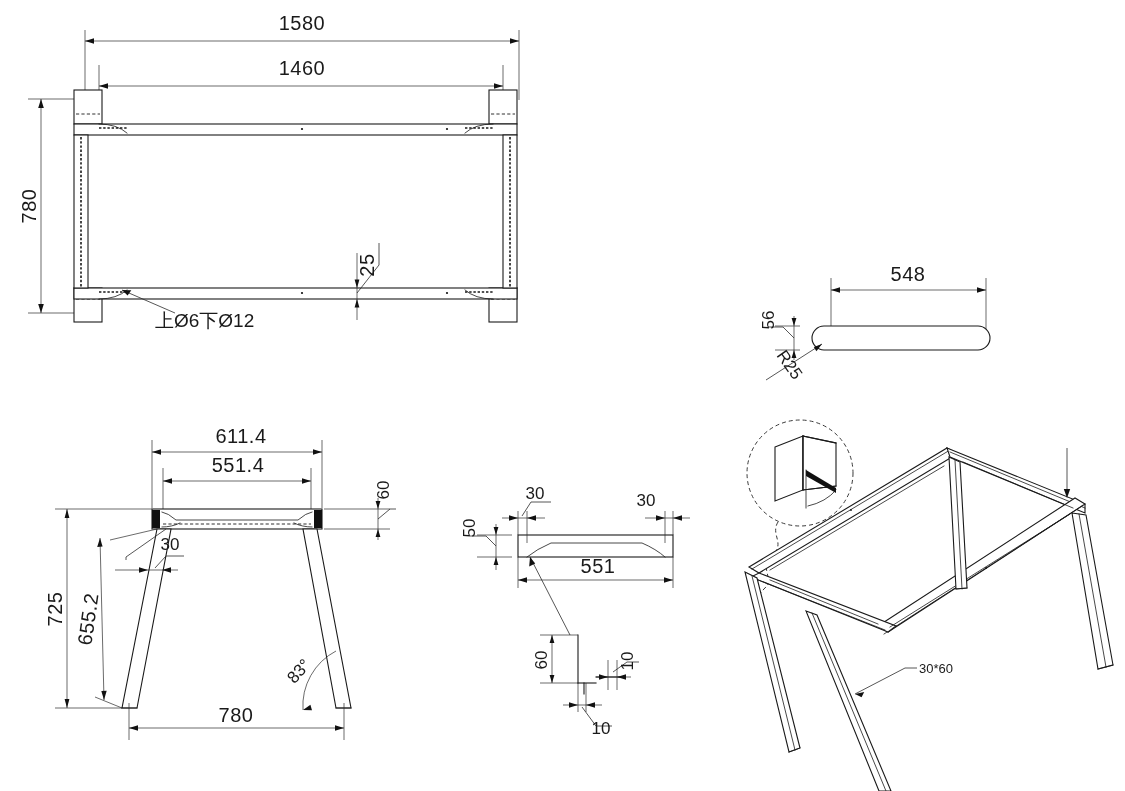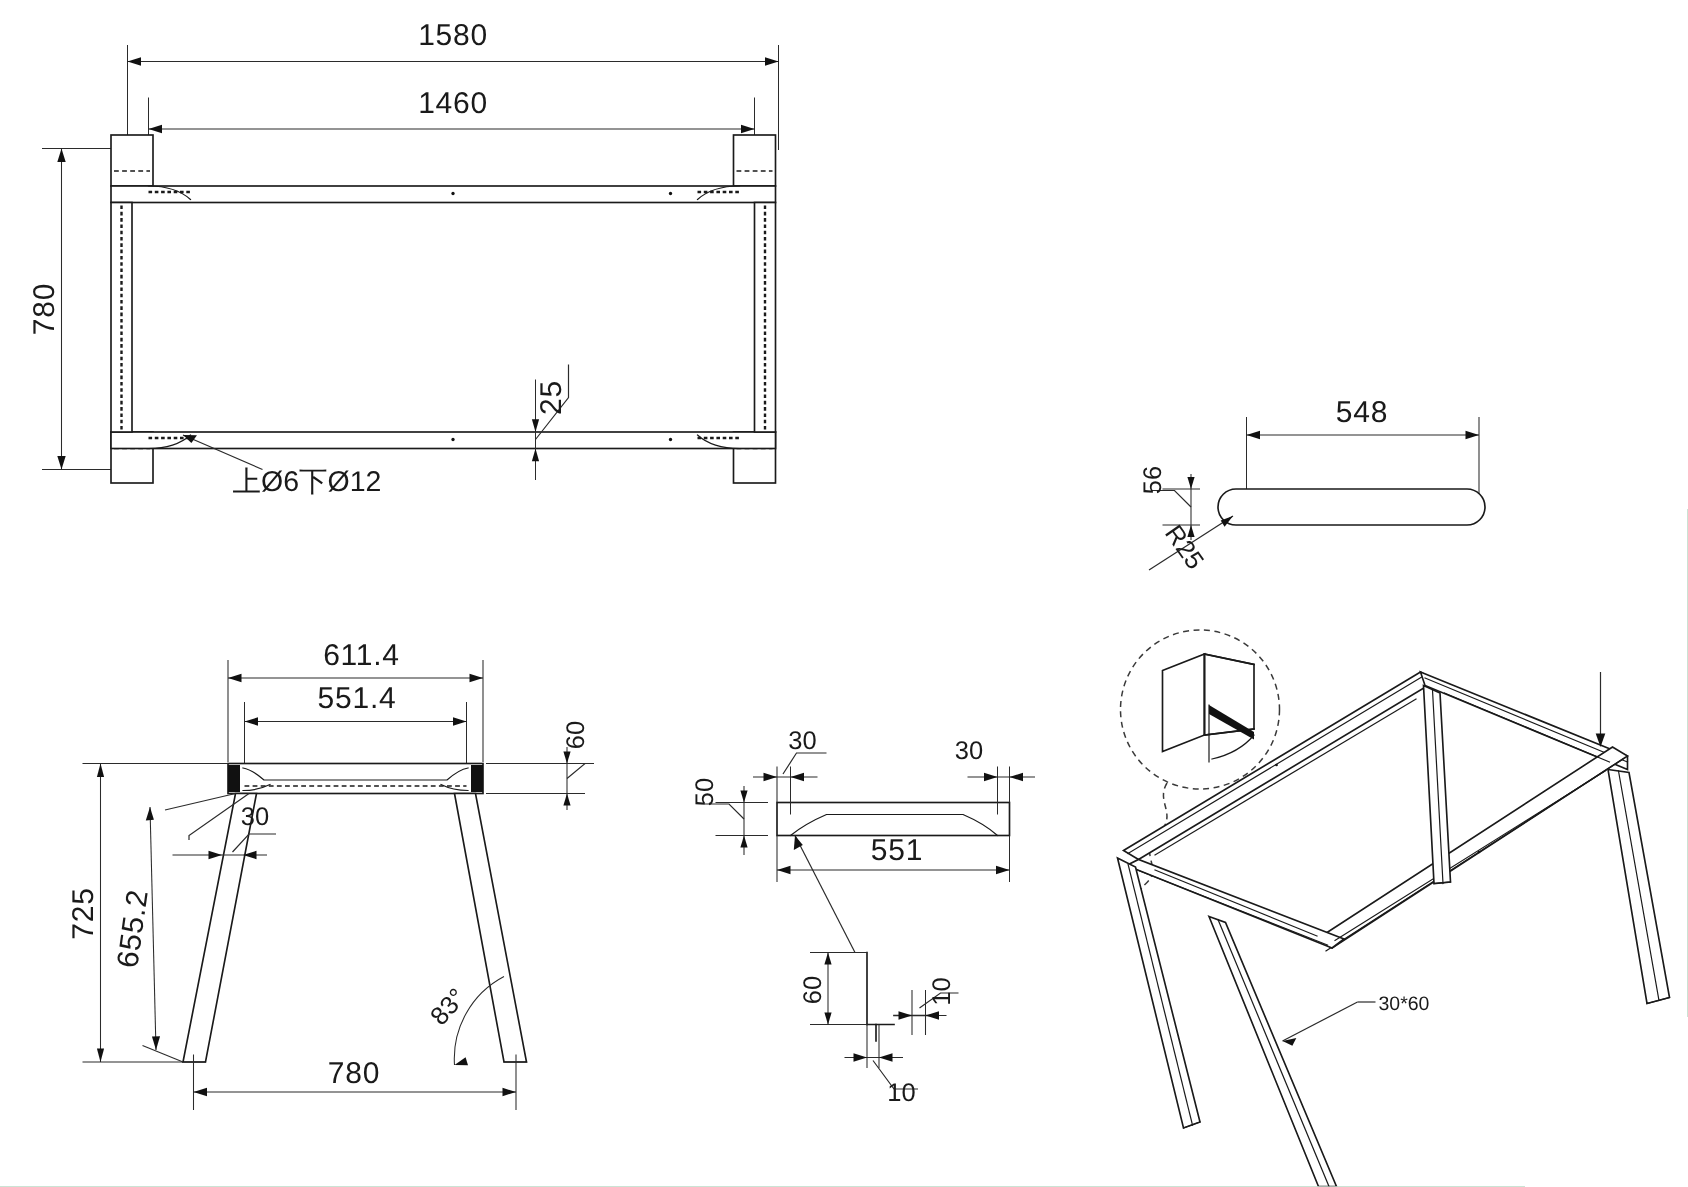--- a/index.html
+++ b/index.html
@@ -8,21 +8,21 @@
     padding: 0;
     background: #ffffff;
   }
   body {
     font-family: "Liberation Sans", sans-serif;
   }
   #sheet {
     position: relative;
     width: 1125px;
     height: 791px;
-    background: #15803d;
+    background: #c4b5fd;
     overflow: hidden;
   }
   #sheet svg {
     display: block;
   }
   .ln      { stroke: #1a1a1a; stroke-width: 1.1; fill: none; stroke-linecap: square; }
   .ln-thin { stroke: #1a1a1a; stroke-width: 0.8; fill: none; stroke-linecap: square; }
   .hid     { stroke: #1a1a1a; stroke-width: 0.9; fill: none; stroke-dasharray: 3.2 2.2; }
   .hid-f   { stroke: #1a1a1a; stroke-width: 1.6; fill: none; stroke-dasharray: 2.4 1.8; }
   .dim     { stroke: #2b2b2b; stroke-width: 0.7; fill: none; }

